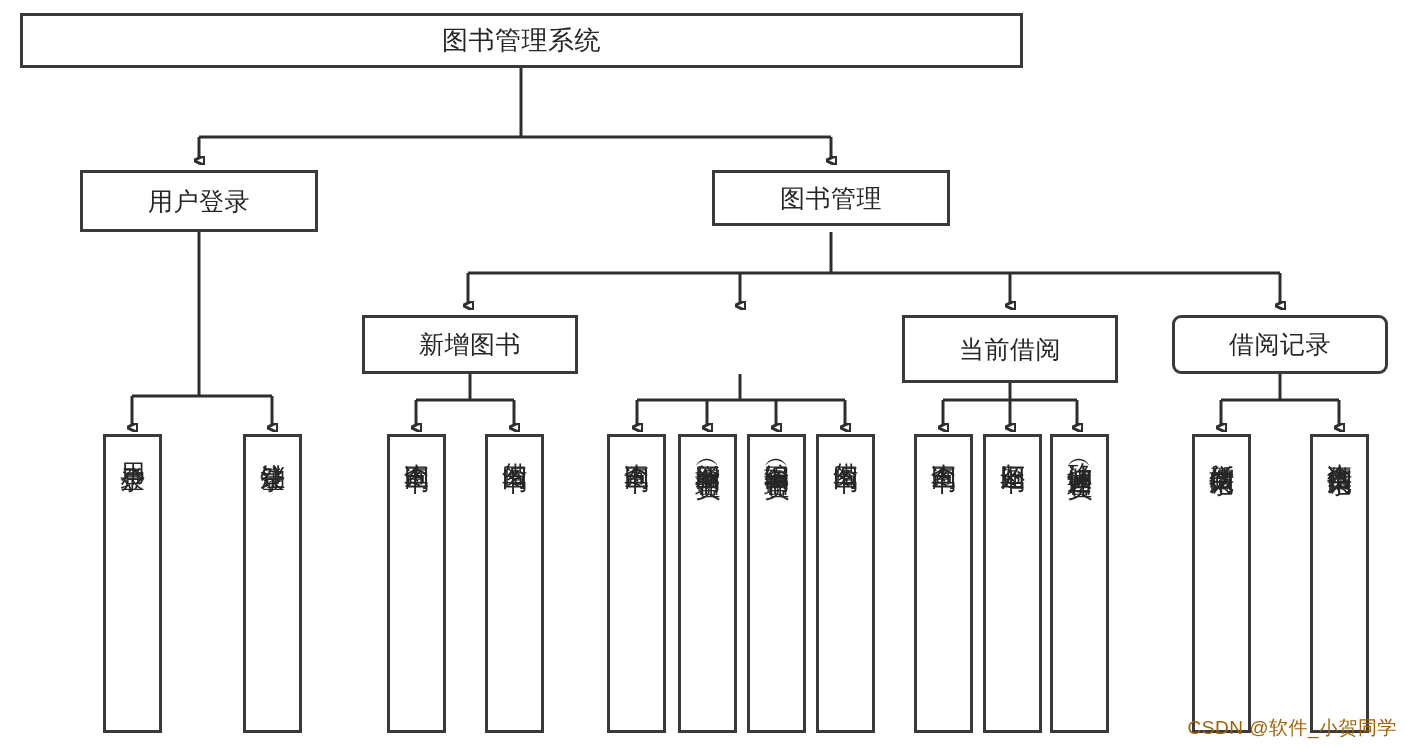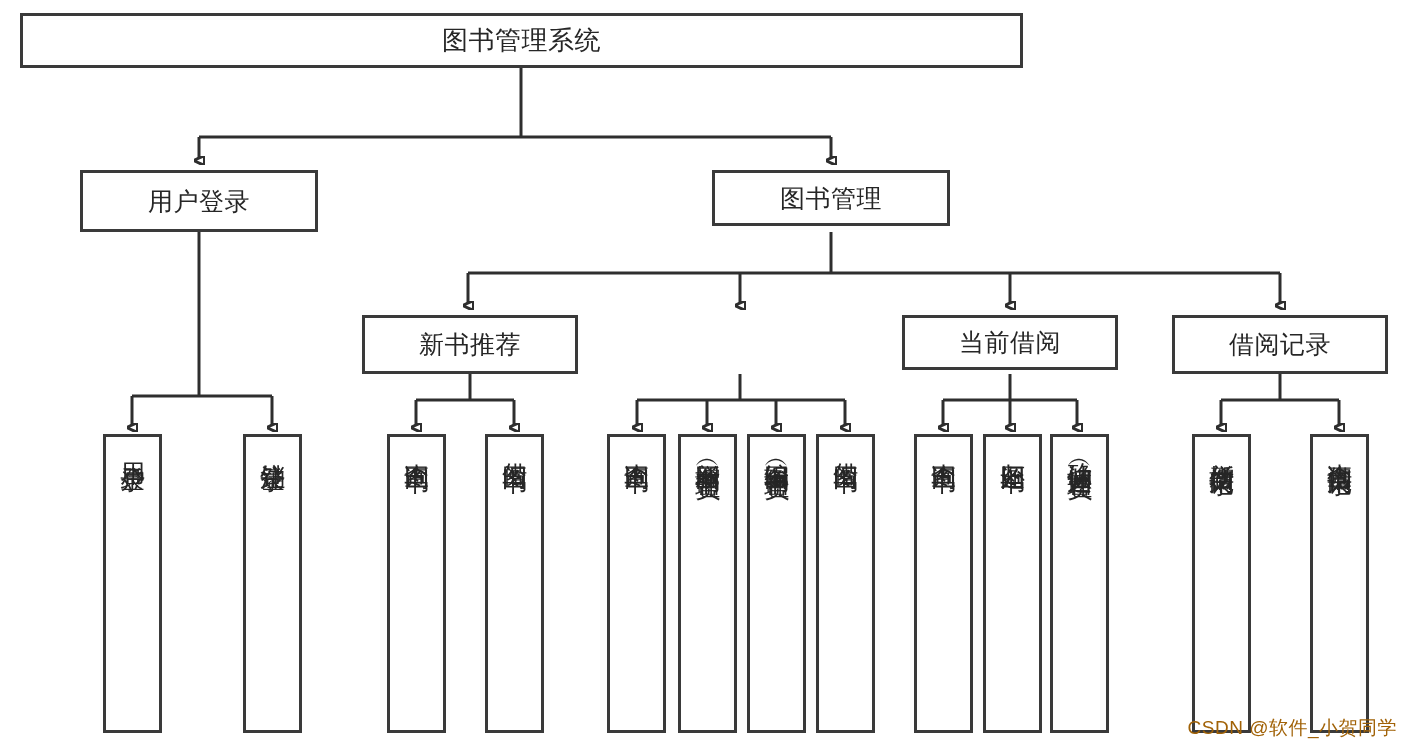--- a/index.html
+++ b/index.html
@@ -139,26 +139,26 @@
   </div>
 
   <div class="node horiz" style="left:80px; top:170px; width:238px; height:62px;">
     <span class="label">用户登录</span>
   </div>
   <div class="node horiz" style="left:712px; top:170px; width:238px; height:56px;">
     <span class="label">图书管理</span>
   </div>
 
   <div class="node horiz" style="left:362px; top:315px; width:216px; height:59px;">
-    <span class="label">新书推荐</span>
-  </div>
-  <div class="node horiz" style="left:902px; top:315px; width:216px; height:55px;">
+    <span class="label">新增图书</span>
+  </div>
+  <div class="node horiz" style="left:902px; top:315px; width:216px; height:68px;">
     <span class="label">当前借阅</span>
   </div>
-  <div class="node horiz" style="left:1172px; top:315px; width:216px; height:59px;">
+  <div class="node horiz" style="left:1172px; top:315px; width:216px; height:59px;border-radius:9px;">
     <span class="label">借阅记录</span>
   </div>
 
   <div class="node vert" style="left:103px; top:434px; width:59px; height:299px;">
     <span class="label">用户登录</span>
   </div>
   <div class="node vert" style="left:243px; top:434px; width:59px; height:299px;">
     <span class="label">注销登录</span>
   </div>
 

